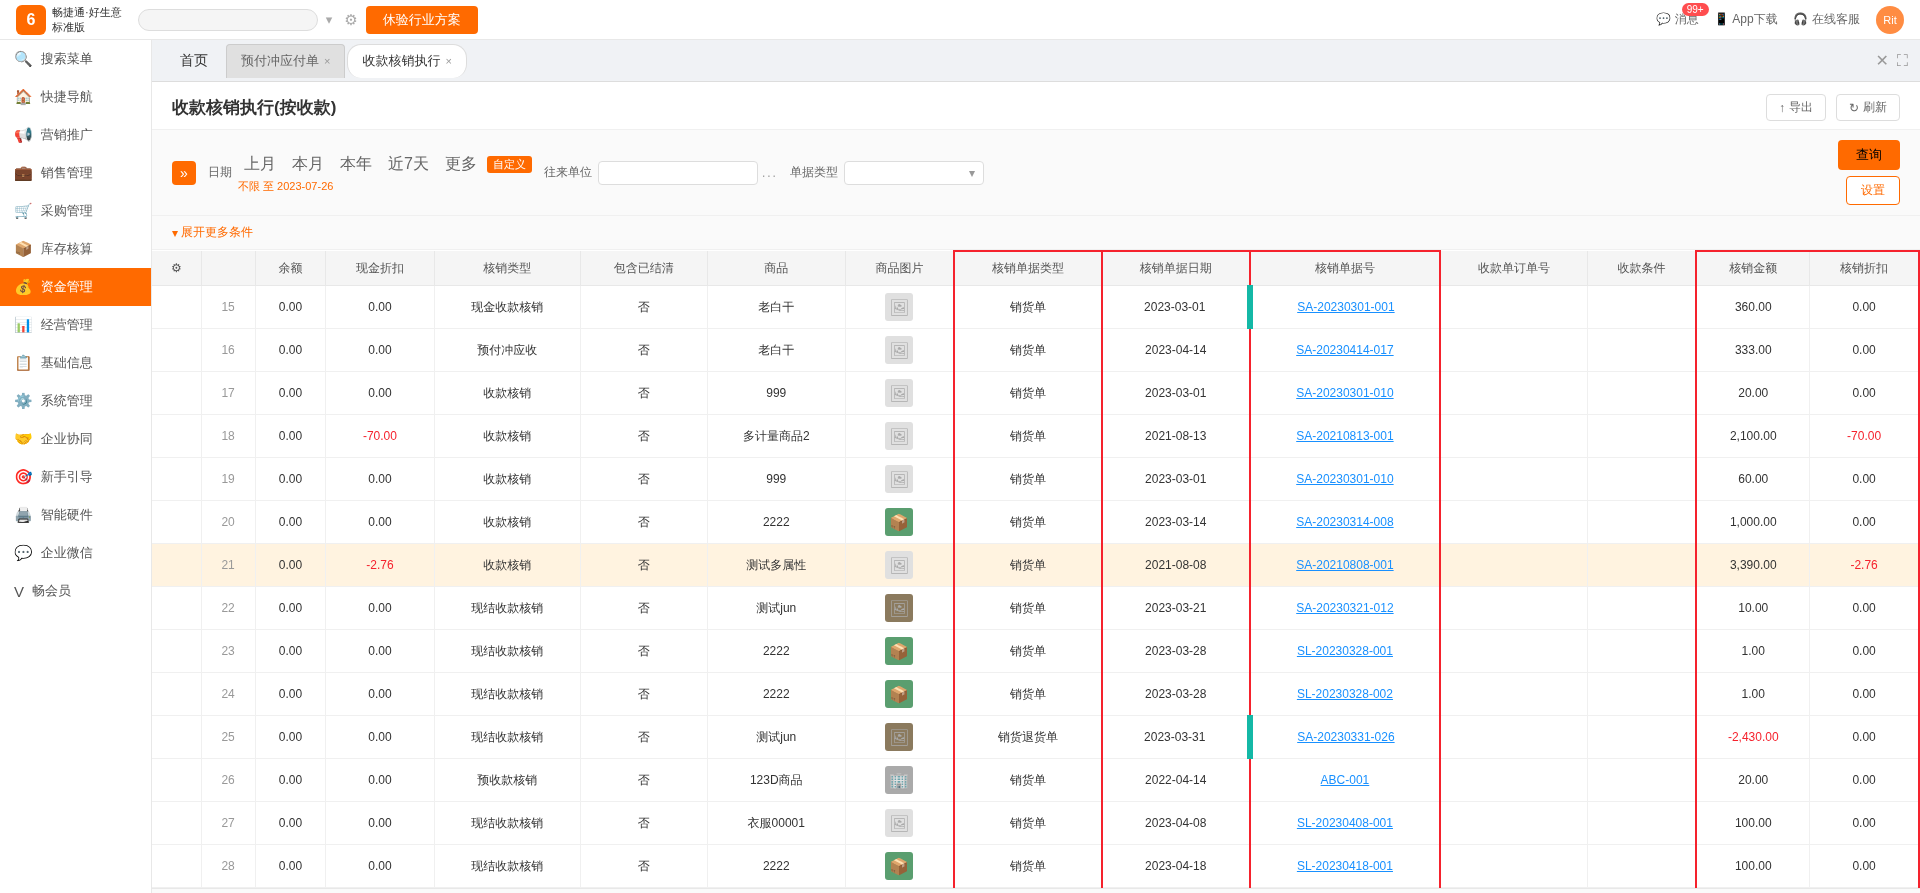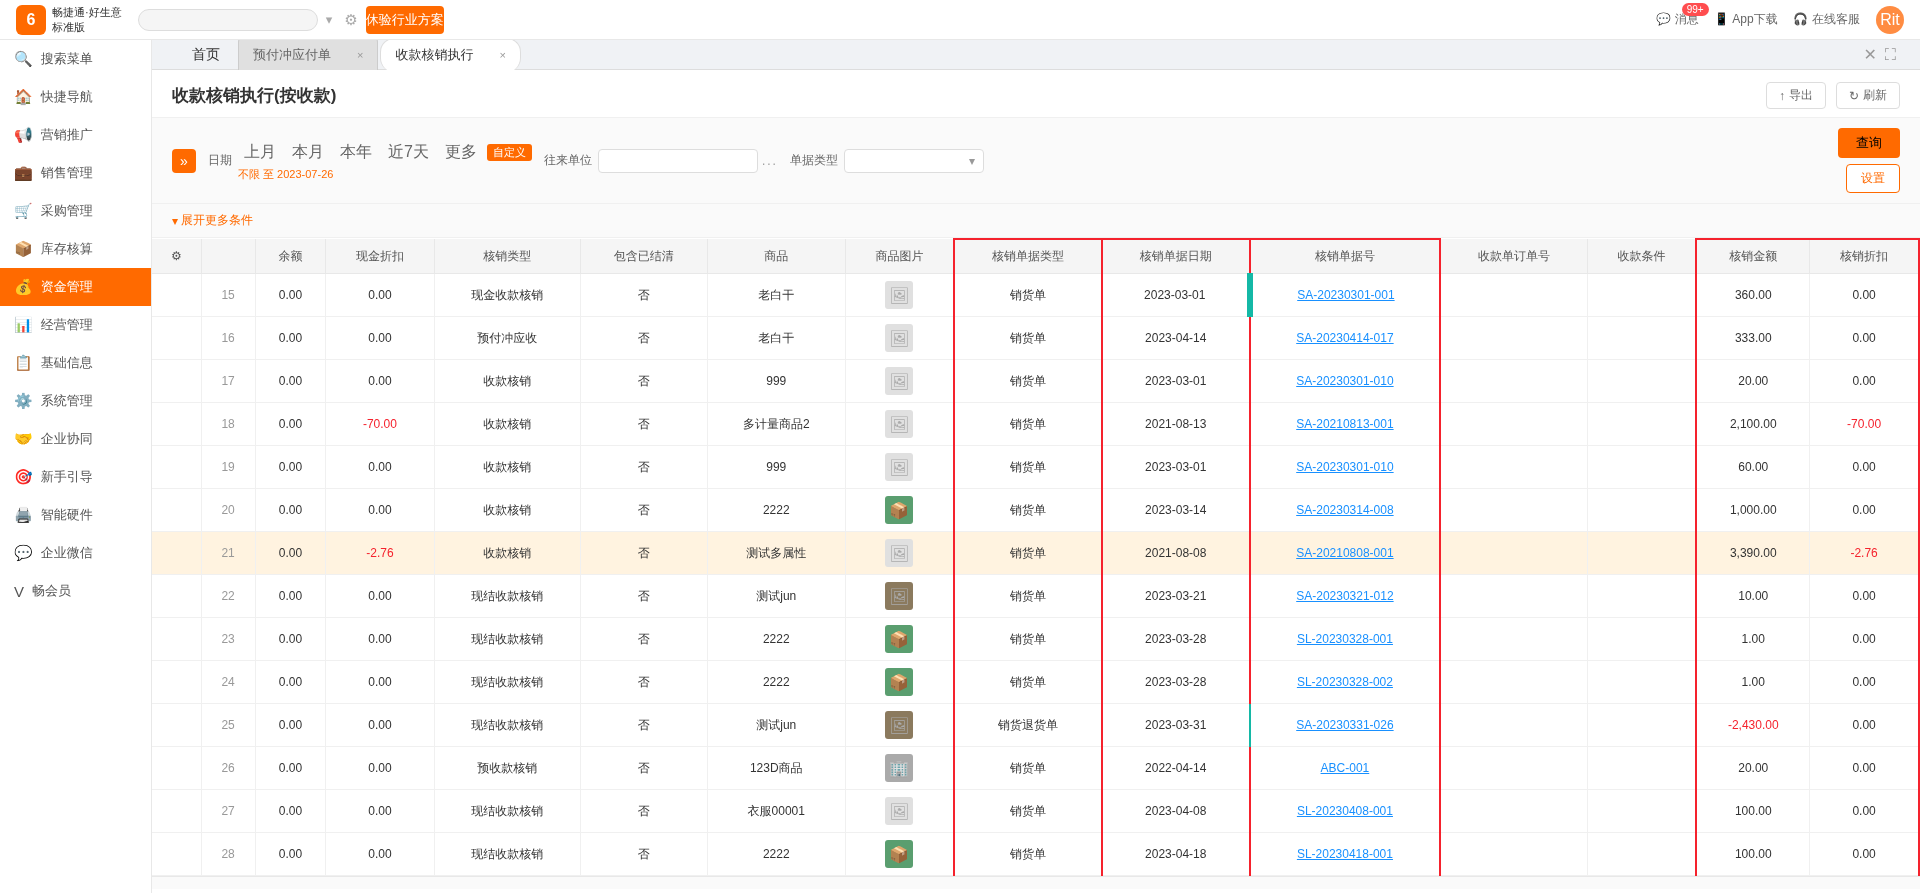--- a/index.html
+++ b/index.html
@@ -35,21 +35,21 @@
       align-items: center;
       gap: 16px;
       font-size: 12px;
       color: #666;
     }
     .btn-orange {
       background: #ff6a00;
       color: #fff;
       border: none;
       border-radius: 4px;
-      padding: 5px 0;
+      padding: 5px 17px;
       cursor: pointer;
       font-size: 13px;
     }
     .notification-badge {
       position: relative;
       display: inline-block;
     }
     .badge {
       background: #ff4d4f;
       color: #fff;
@@ -113,37 +113,37 @@
     
     .main-content {
       flex: 1;
       display: flex;
       flex-direction: column;
       overflow: hidden;
     }
 
     
     .tab-bar {
-      height: 30px;
+      height: 42px;
       background: #f0f2f5;
       display: flex;
       align-items: center;
       border-bottom: 1px solid #ddd;
-      padding: 0 24px;
+      padding: 0 12px;
       gap: 2px;
     }
     .tab-item {
       height: 34px;
       display: flex;
       align-items: center;
       padding: 0 14px;
       border-radius: 4px 4px 0 0;
       cursor: pointer;
       font-size: 13px;
-      gap: 22px;
+      gap: 1px;
       color: #666;
       background: #e0e0e0;
       border: 1px solid #ccc;
       border-bottom: none;
       text-align: center;
     }
     .tab-item.active {
       background: #fff;
       color: #333;
       border-color: #ddd;
@@ -385,21 +385,21 @@
 
     
     .user-avatar {
       width: 28px; height: 28px;
       border-radius: 50%;
       background: #ff8c42;
       display: inline-flex;
       align-items: center;
       justify-content: center;
       color: #fff;
-      font-size: 16px;
+      font-size: 11px;
     }
   </style>
 </head>
 <body>
 
 <div class="top-bar">
   <div class="top-bar-left">
     <div class="sidebar-logo" style="border:none;padding:0;margin-right:8px;">
       <div class="logo-icon">6</div>
       <div class="logo-text">
@@ -771,21 +771,21 @@
               <tr>
                 <td></td>
                 <td class="row-num">25</td>
                 <td>0.00</td>
                 <td>0.00</td>
                 <td>现结收款核销</td>
                 <td>否</td>
                 <td>测试jun</td>
                 <td><div class="img-thumb" style="background:#8b7a5e;">🖼</div></td>
                 <td style="border-left: 2px solid #f5222d;border-right: 2px solid #f5222d;">销货退货单</td>
-                <td style="border-left: 2px solid #f5222d;border-right: 2px solid #14b8a6;">2023-03-31</td>
+                <td style="border-left: 2px solid #f5222d;border-right: 6px solid #14b8a6;">2023-03-31</td>
                 <td style="border-left: 2px solid #f5222d;border-right: 2px solid #f5222d;" class="link-cell">SA-20230331-026</td>
                 <td></td>
                 <td></td>
                 <td style="border-left: 2px solid #f5222d;" class="red-text">-2,430.00</td>
                 <td style="border-right: 2px solid #f5222d;">0.00</td>
               </tr>
               <tr>
                 <td></td>
                 <td class="row-num">26</td>
                 <td>0.00</td>

